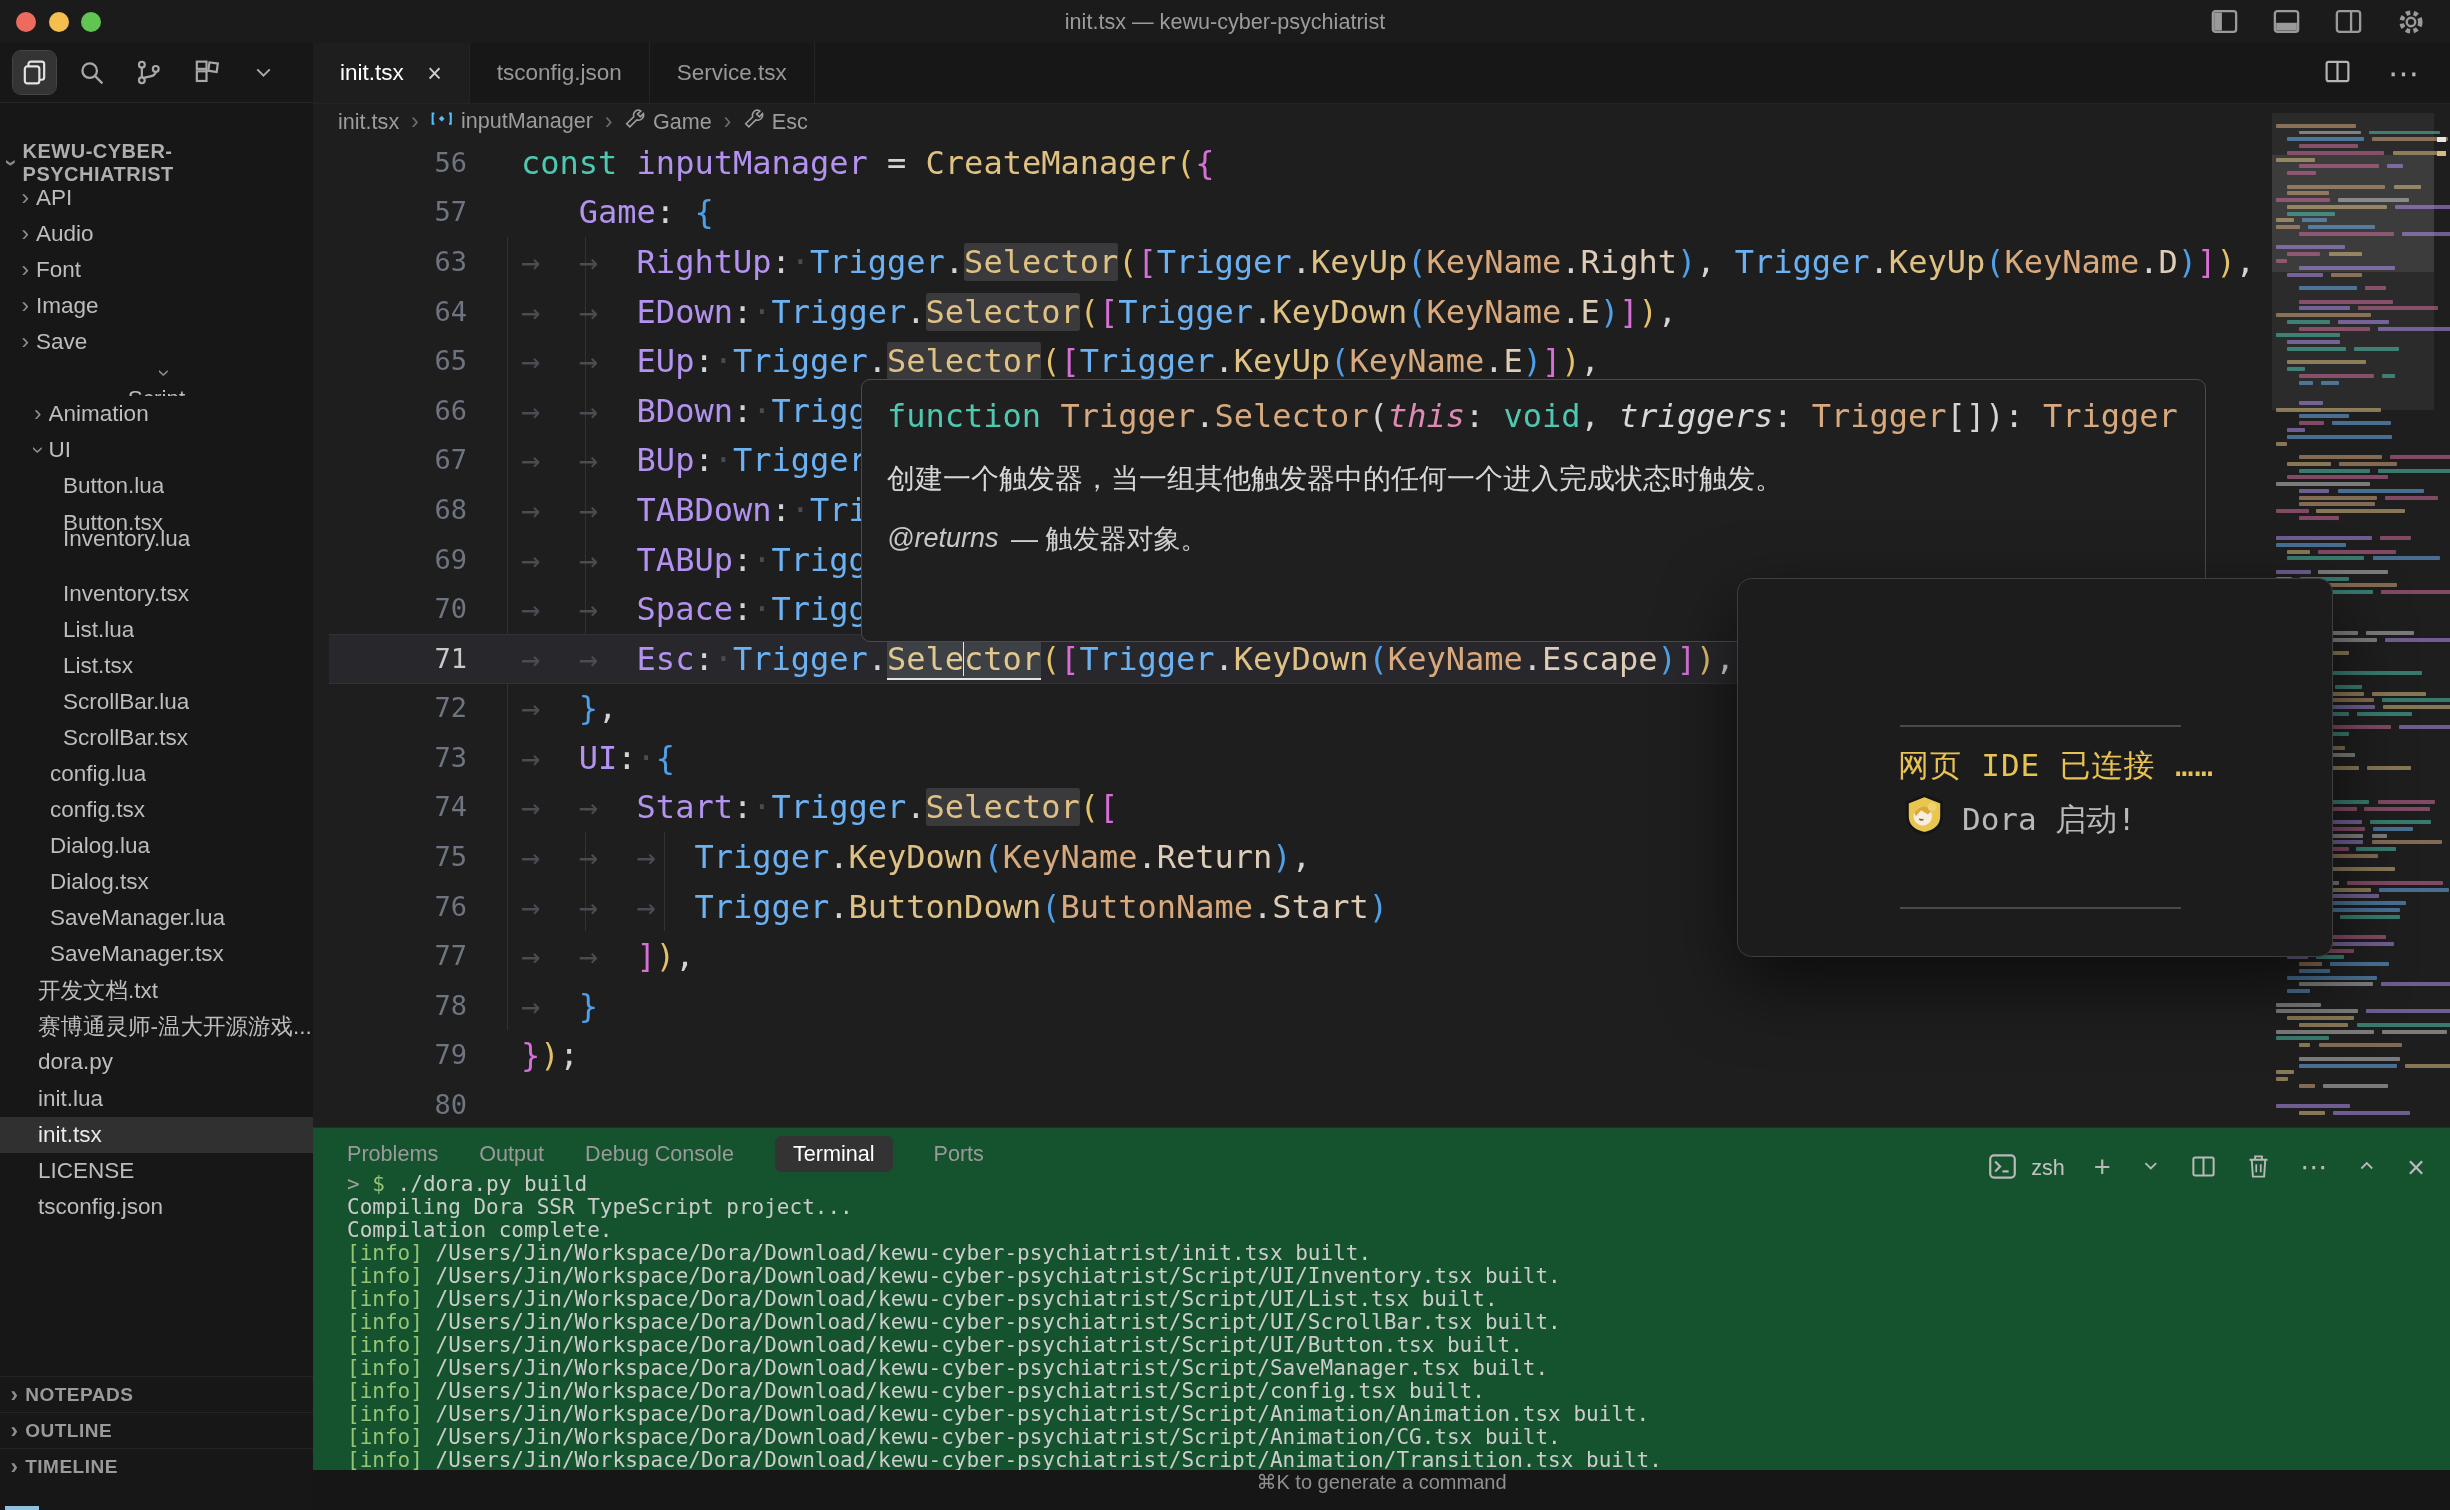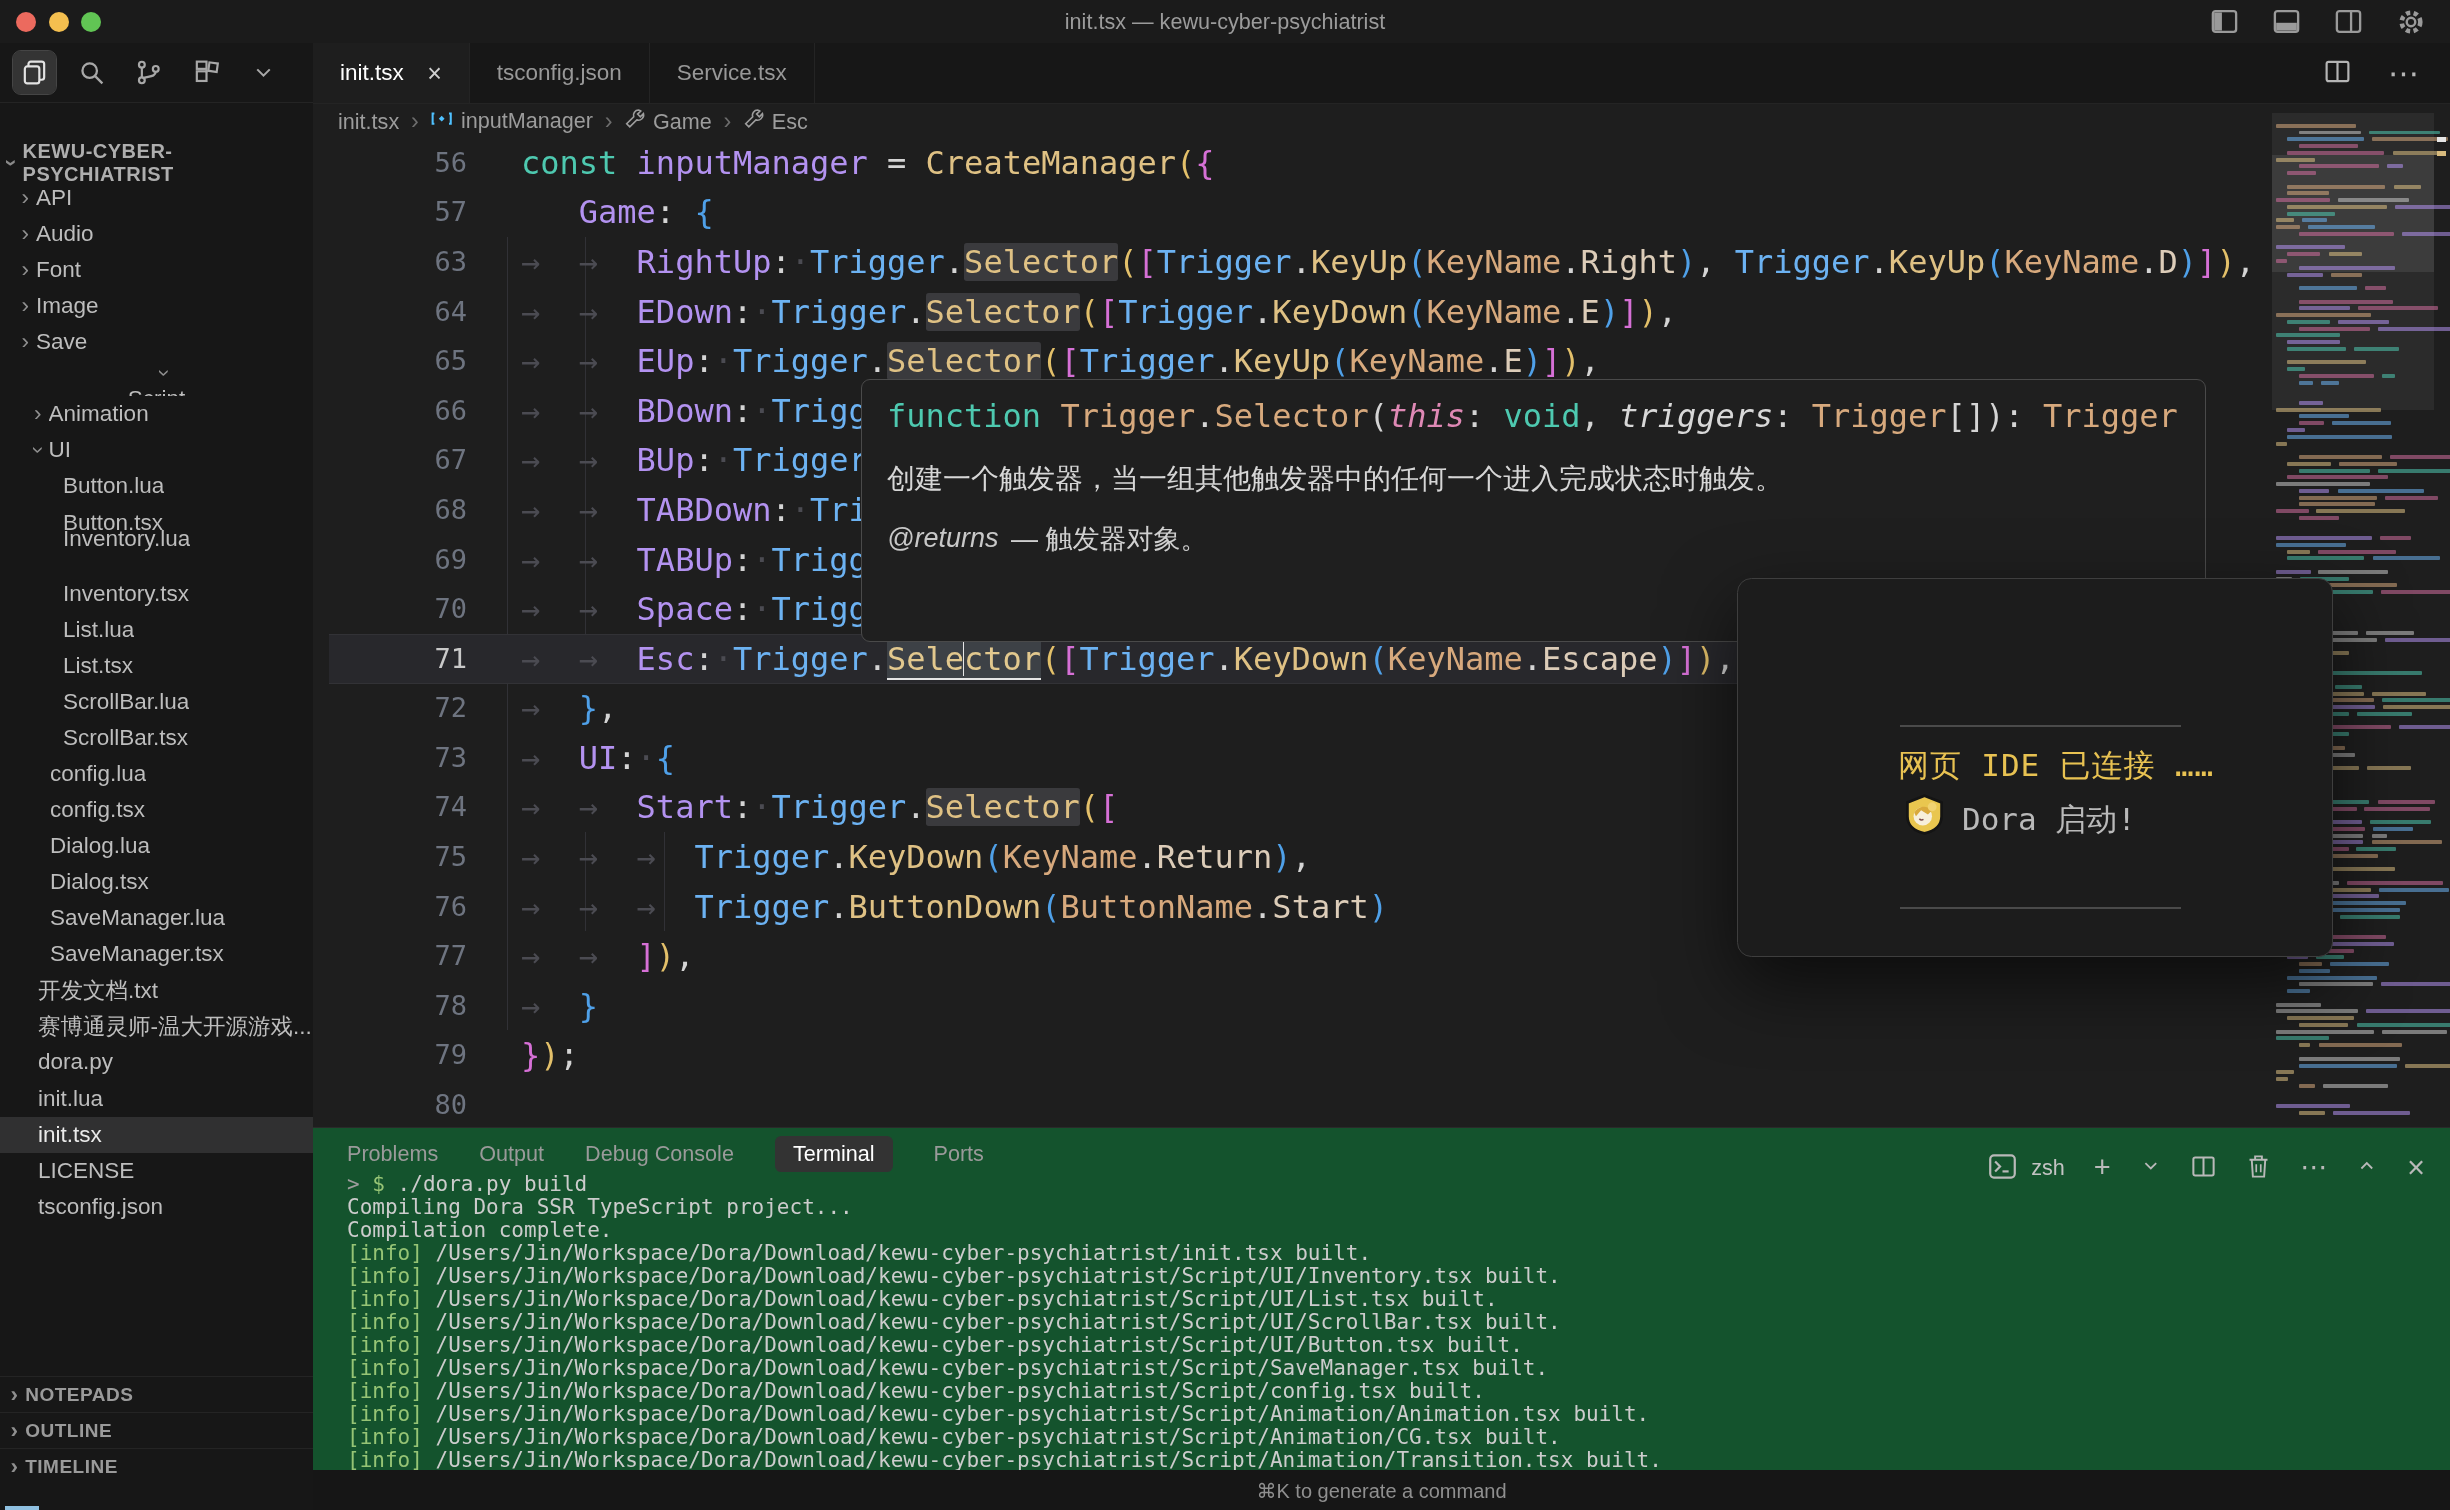--- a/index.html
+++ b/index.html
@@ -98,21 +98,21 @@
   
   #terminal{position:absolute;left:313px;top:1127px;right:0;bottom:0;background:#14532d;border-top:0.9px solid #2a2a2a}
   #term-tabs{position:absolute;left:34px;top:5.4px;height:41px;display:flex;align-items:center;gap:41px;font-size:21.6px;color:#9a9a9a}
   .ttab{height:36px;display:flex;align-items:center}
   .ttab.active{background:#333333;color:#ffffff;border-radius:6.3px;padding:0 18px}
   #term-actions{position:absolute;right:25px;top:19px;height:41px;display:flex;align-items:center;gap:29px;color:#b9b9b9}
   #term-actions .glyph{font-size:29px;line-height:41px}
   #zsh-label{font-size:21.6px;color:#c3c3c3;margin-left:-16px}
   #term-body{position:absolute;left:34px;top:45px;font-family:"DejaVu Sans Mono",monospace;font-size:21px;line-height:23px;white-space:pre}
   .tl-dim{color:#9d9d9d}.tl-green{color:#96c475}.tl-t{color:#cccccc}
-  #hintbar{position:absolute;left:0;right:0;bottom:0;height:41px;background:#161616;display:flex;align-items:center;justify-content:center;
+  #hintbar{position:absolute;left:0;right:0;bottom:0;height:41px;background:#161616;display:flex;align-items:flex-start;justify-content:center;
            font-size:20px;color:#8f8f8f}
   #bluestrip{position:absolute;left:5.4px;bottom:0;width:34px;height:5.4px;background:#8fc0e0;z-index:9}
 </style>
 </head>
 <body>
 
 <div id="titlebar">
   <span class="tlight" style="left:16px;background:#ec6a5e"></span>
   <span class="tlight" style="left:49px;background:#f4bf4f"></span>
   <span class="tlight" style="left:81px;background:#61c554"></span>

